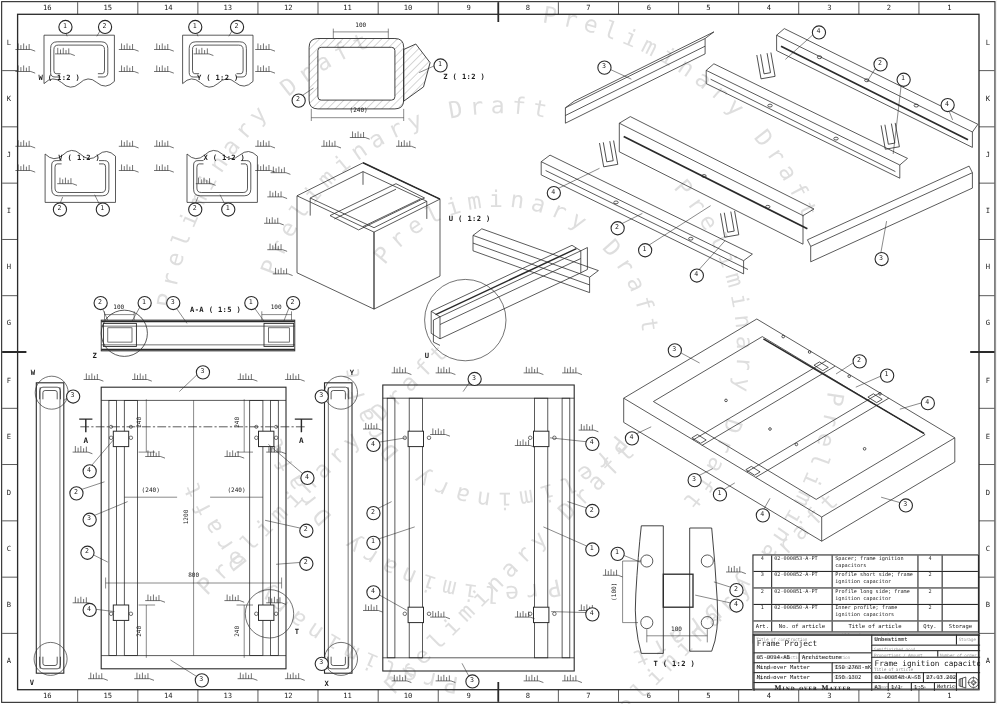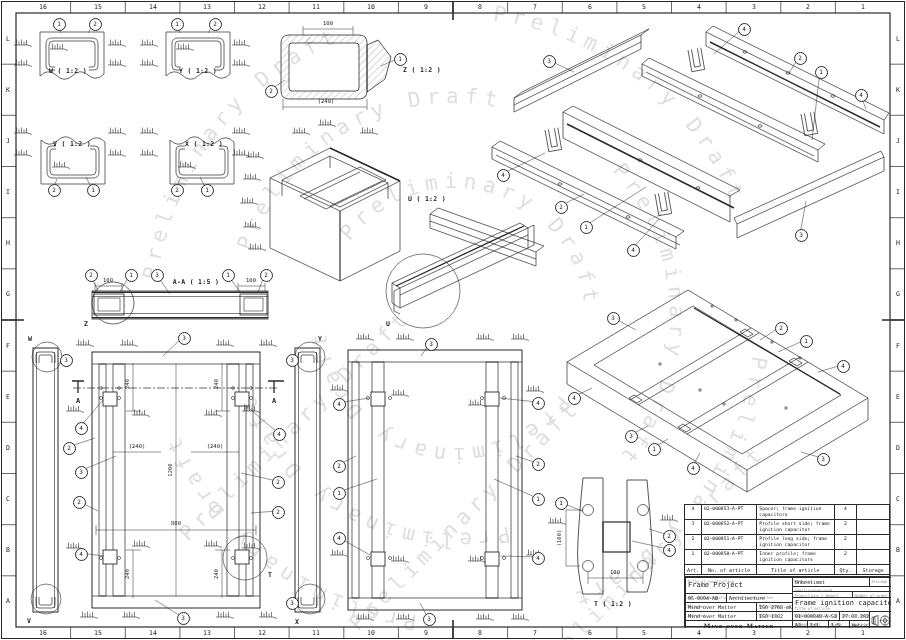--- a/index.html
+++ b/index.html
@@ -394,21 +394,21 @@
 <i class="t gl" style="left:898px;top:192px">I</i>
 <i class="t gl" style="left:898px;top:243px">H</i>
 <i class="t gl" style="left:898px;top:294px">G</i>
 <i class="t gl" style="left:898px;top:346px">F</i>
 <i class="t gl" style="left:898px;top:397px">E</i>
 <i class="t gl" style="left:898px;top:448px">D</i>
 <i class="t gl" style="left:898px;top:499px">C</i>
 <i class="t gl" style="left:898px;top:550px">B</i>
 <i class="t gl" style="left:898px;top:601px">A</i>
 
-<i class="t vl" style="left:68px;top:71px">W ( 1:2 )</i>
+<i class="t vl" style="left:54px;top:71px">W ( 1:2 )</i>
 <i class="t vl" style="left:198px;top:71px">Y ( 1:2 )</i>
 <i class="t vl" style="left:72px;top:144px">V ( 1:2 )</i>
 <i class="t vl" style="left:204px;top:144px">X ( 1:2 )</i>
 <i class="t vl" style="left:422px;top:70px">Z ( 1:2 )</i>
 <i class="t vl" style="left:427px;top:199px">U ( 1:2 )</i>
 <i class="t vl" style="left:196px;top:282px">A-A ( 1:5 )</i>
 <i class="t vl" style="left:613px;top:604px">T ( 1:2 )</i>
 
 <i class="t dl" style="left:86px;top:324px">Z</i>
 <i class="t dl" style="left:388px;top:324px">U</i>

